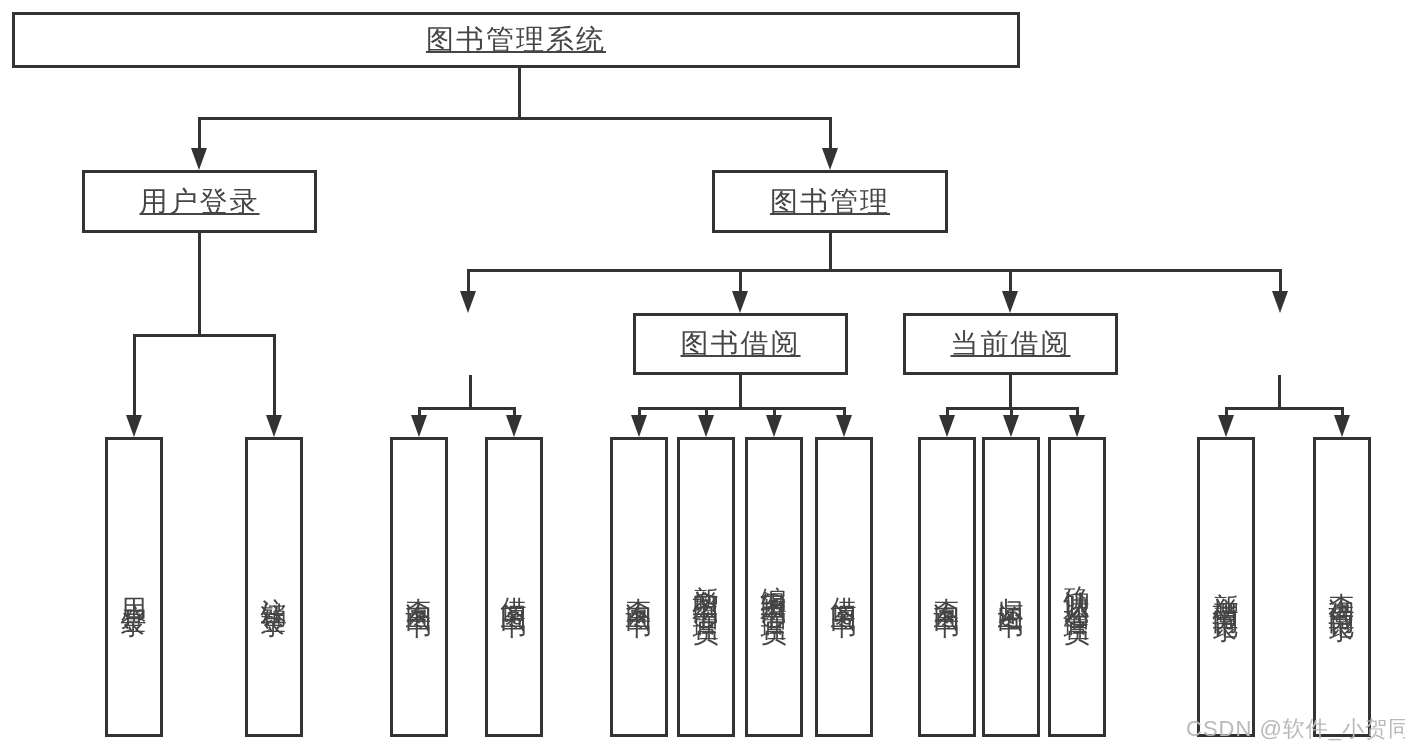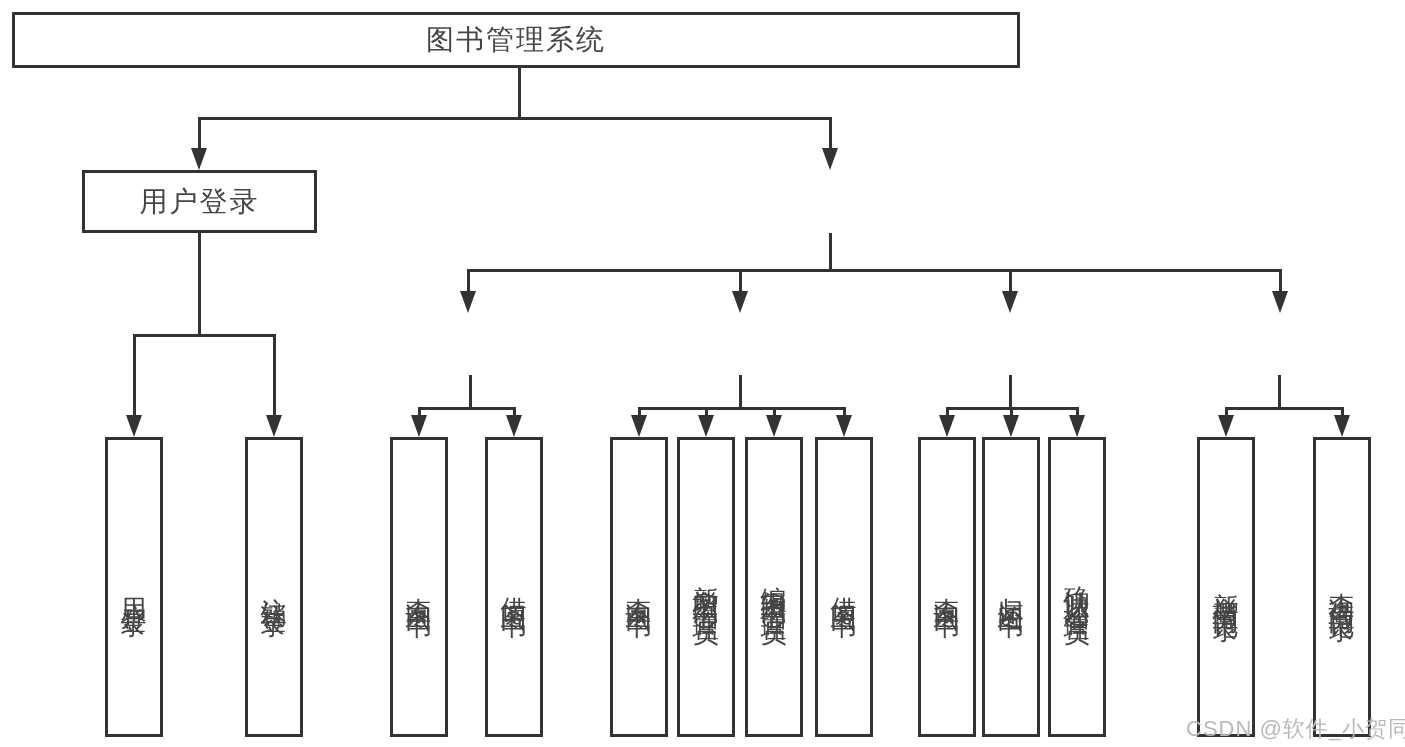--- a/index.html
+++ b/index.html
@@ -24,20 +24,21 @@
     background: var(--background);
     display: flex;
     align-items: center;
     justify-content: center;
   }
   .box .label {
     font-size: 28px;
     color: var(--text);
     letter-spacing: 2px;
     white-space: nowrap;
+    text-decoration: underline;
   }
   .box.v .vlabel {
     writing-mode: vertical-rl;
     text-orientation: mixed;
     font-size: 26px;
     letter-spacing: 5px;
     color: var(--text);
     line-height: 1;
   }
   .vline { position: absolute; width: 3px; background: var(--line); }
@@ -71,39 +72,48 @@
   <div class="vline" style="left:518px;top:67px;height:52px"></div>
   <div class="hline" style="left:198px;top:117px;width:633px"></div>
   <div class="vline" style="left:198px;top:117px;height:38px"></div>
   <div class="arrow" style="left:191px;top:148px"></div>
   <div class="vline" style="left:829px;top:117px;height:38px"></div>
   <div class="arrow" style="left:822px;top:148px"></div>
 
   <div class="box h" style="left:82px;top:170px;width:235px;height:63px">
     <span class="label">用户登录</span>
   </div>
+  <div class="box h" style="left:712px;top:170px;width:236px;height:63px">
+    <span class="label">图书管理</span>
+  </div>
 
   <div class="vline" style="left:198px;top:233px;height:103px"></div>
   <div class="hline" style="left:133px;top:334px;width:143px"></div>
   <div class="vline" style="left:133px;top:334px;height:84px"></div>
   <div class="arrow" style="left:126px;top:415px"></div>
   <div class="vline" style="left:273px;top:334px;height:84px"></div>
   <div class="arrow" style="left:266px;top:415px"></div>
 
   <div class="vline" style="left:829px;top:233px;height:38px"></div>
   <div class="hline" style="left:467px;top:269px;width:814px"></div>
   <div class="vline" style="left:467px;top:269px;height:26px"></div>
   <div class="arrow" style="left:460px;top:291px"></div>
   <div class="vline" style="left:739px;top:269px;height:26px"></div>
   <div class="arrow" style="left:732px;top:291px"></div>
   <div class="vline" style="left:1009px;top:269px;height:26px"></div>
   <div class="arrow" style="left:1002px;top:291px"></div>
   <div class="vline" style="left:1279px;top:269px;height:26px"></div>
   <div class="arrow" style="left:1272px;top:291px"></div>
 
+  <div class="box h" style="left:633px;top:313px;width:215px;height:62px">
+    <span class="label">图书借阅</span>
+  </div>
+  <div class="box h" style="left:903px;top:313px;width:215px;height:62px">
+    <span class="label">当前借阅</span>
+  </div>
 
   <div class="vline" style="left:469px;top:375px;height:34px"></div>
   <div class="hline" style="left:418px;top:407px;width:98px"></div>
   <div class="vline" style="left:418px;top:407px;height:12px"></div>
   <div class="arrow" style="left:411px;top:415px"></div>
   <div class="vline" style="left:513px;top:407px;height:12px"></div>
   <div class="arrow" style="left:506px;top:415px"></div>
 
   <div class="vline" style="left:739px;top:375px;height:34px"></div>
   <div class="hline" style="left:638px;top:407px;width:208px"></div>

